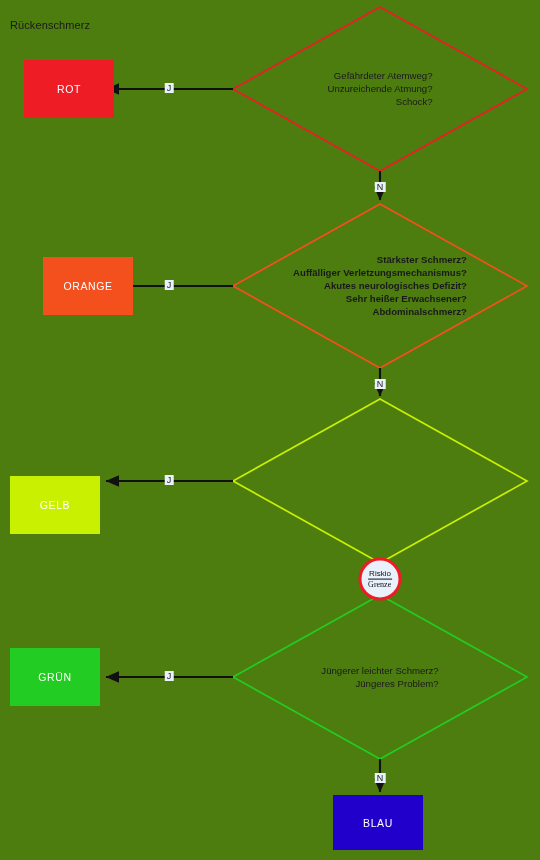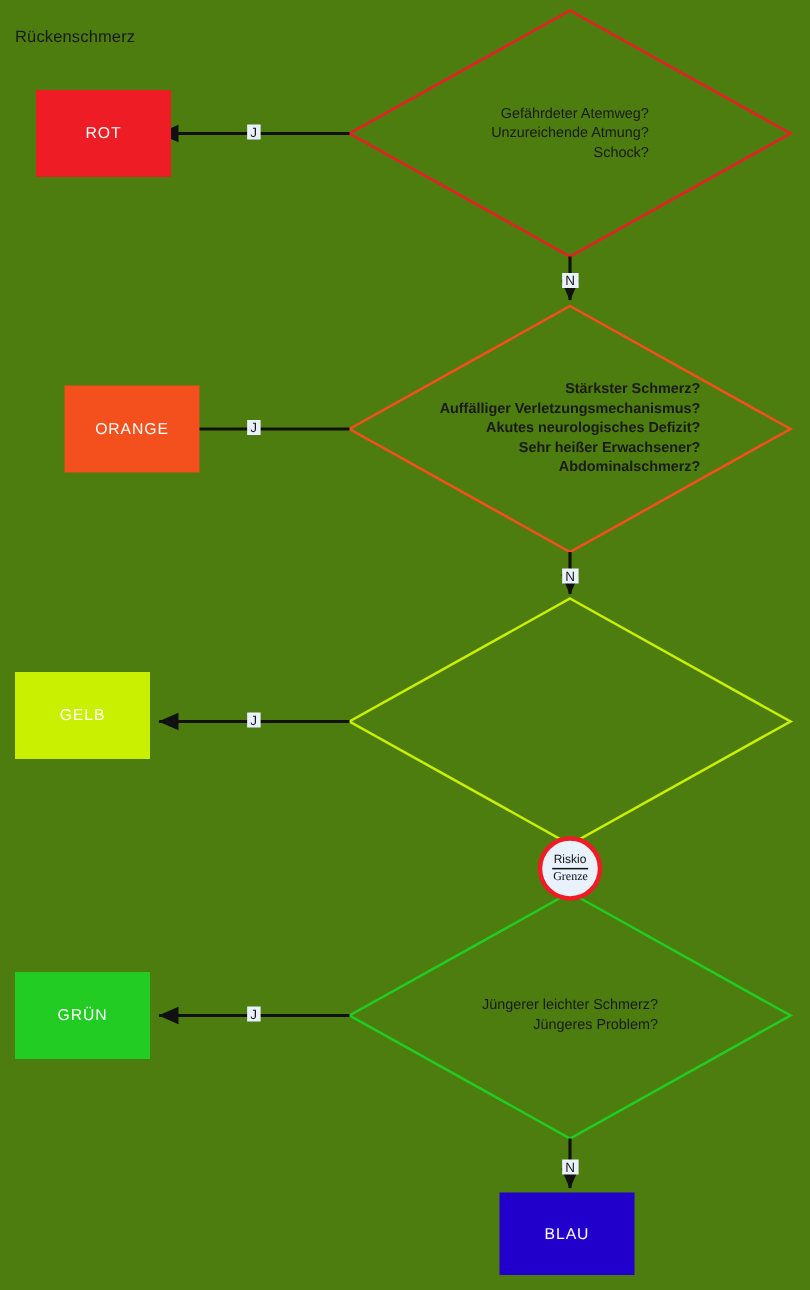--- a/index.html
+++ b/index.html
@@ -57,21 +57,21 @@
     font-size: 9px;
     color: #1a1a1a;
     transform: translate(-50%, -50%);
     background: #e8f1fc;
     padding: 0 2px;
     line-height: 10px;
   }
   .gate-label {
     position: absolute;
     transform: translate(-50%, -50%);
-    text-align: right;
+    text-align: left;
     font-size: 8px;
     line-height: 9.4px;
     color: #111111;
     white-space: nowrap;
     z-index: 5;
   }
   .gate-label .gl-top {
     display: block;
     padding: 0 1px 0.5px 1px;
     border-bottom: 1.4px solid #111111;
@@ -117,21 +117,21 @@
   <div class="title-text">Rückenschmerz</div>
 
   <div class="cat-box" style="left:24px; top:60px; width:90px; height:58px; background:#ee1c25;">
     <span>ROT</span>
   </div>
 
   <div class="cat-box" style="left:10px; top:257px; width:90px; height:58px; background:#f4501e;margin-left:33px;">
     <span>ORANGE</span>
   </div>
 
-  <div class="cat-box" style="left:10px; top:448px; width:90px; height:58px; background:#c8f000;">
+  <div class="cat-box" style="left:10px; top:476px; width:90px; height:58px; background:#c8f000;">
     <span>GELB</span>
   </div>
 
   <div class="cat-box" style="left:10px; top:648px; width:90px; height:58px; background:#22cc22;">
     <span>GRÜN</span>
   </div>
 
   <div class="cat-box" style="left:333px; top:795px; width:90px; height:55px; background:#2200cc;">
     <span>BLAU</span>
   </div>

